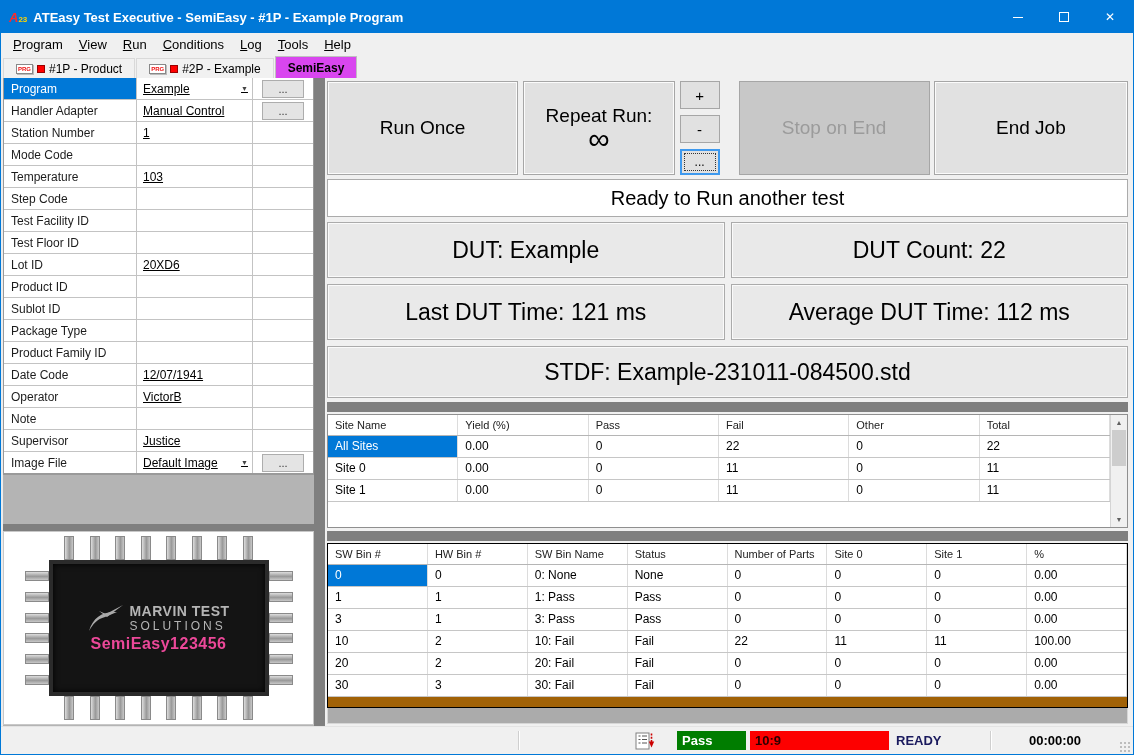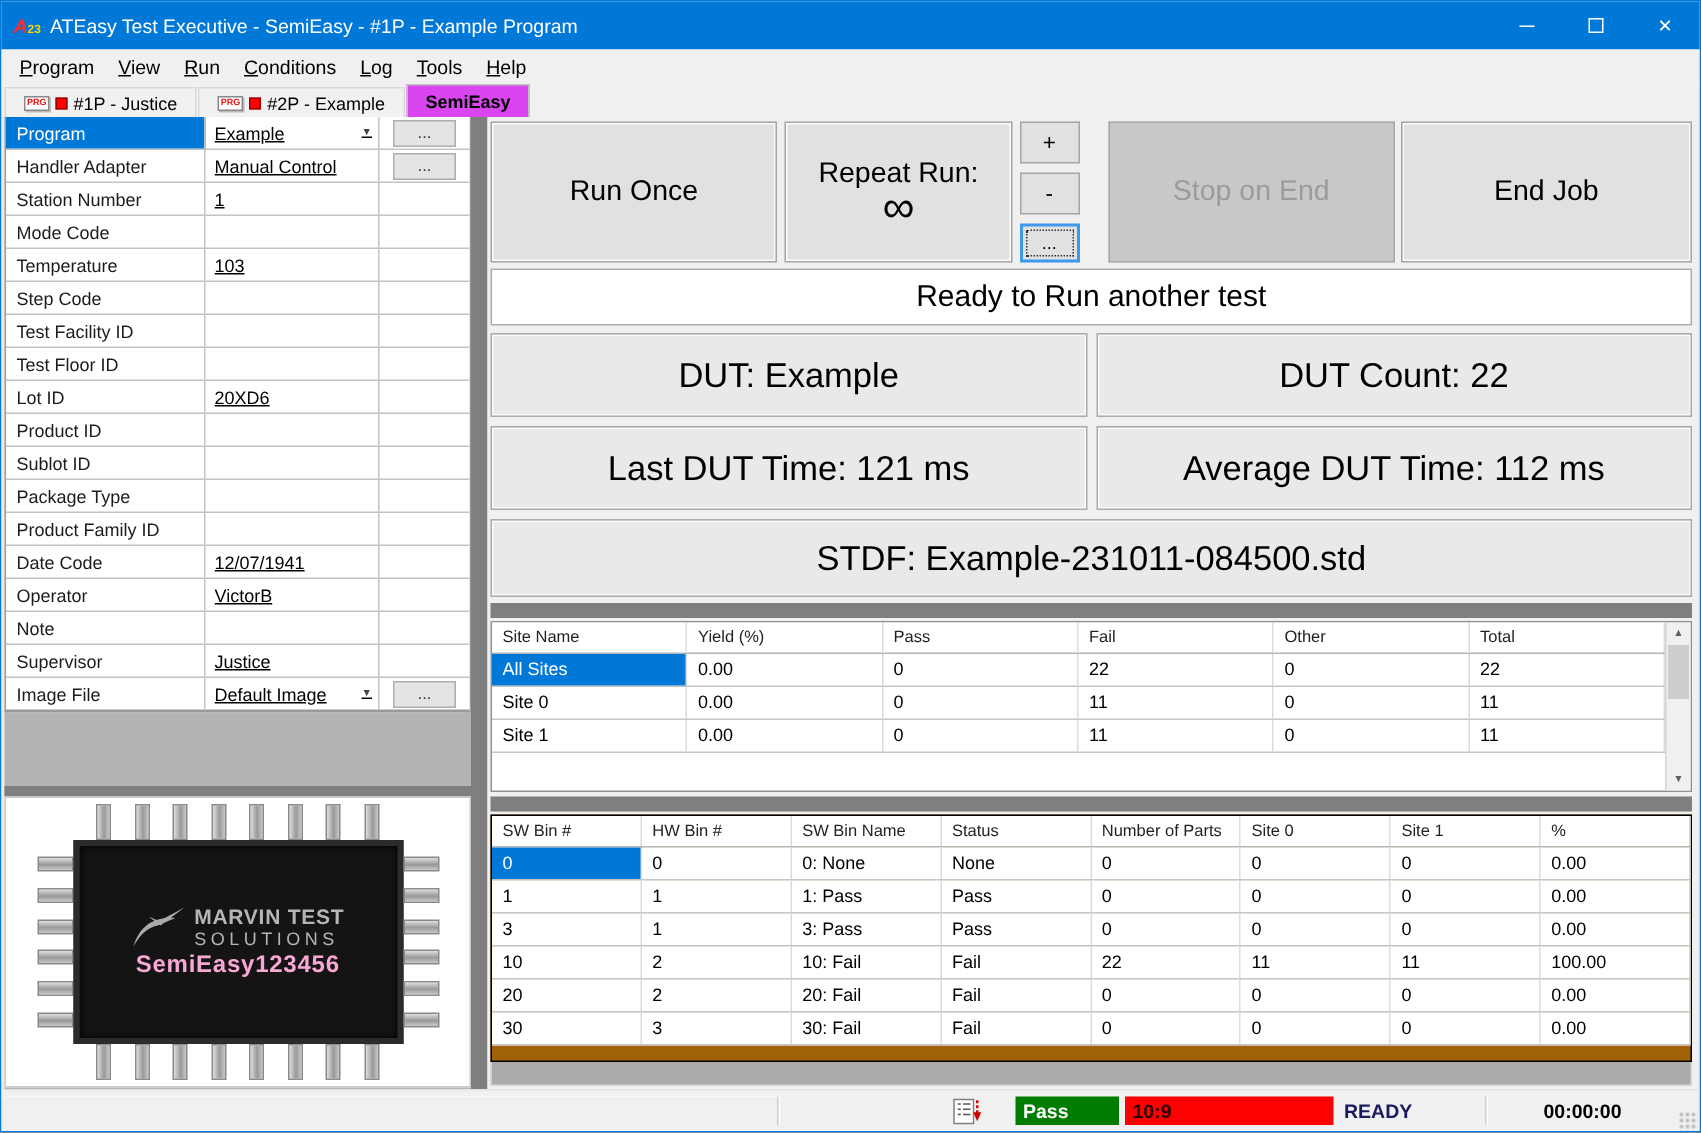--- a/index.html
+++ b/index.html
@@ -3,21 +3,21 @@
 <meta charset="utf-8">
 <style>
   * { box-sizing: border-box; margin: 0; padding: 0; }
   html,body { width:1134px; height:755px; overflow:hidden; font-family:"Liberation Sans",sans-serif; background:#000; }
   .window { width:1134px; height:755px; border:1px solid #0078d7; background:#f0f0f0; display:flex; flex-direction:column; }
 
   
   .titlebar { height:32px; background:#0078d7; color:#fff; display:flex; align-items:center; flex:none; }
   .app-icon { margin:0 6px 0 8px; font-size:13px; font-weight:bold; font-style:italic; color:#ff2a2a; background:transparent; }
   .app-icon b { font-style:normal; font-size:8px; color:#ffd400; }
-  .title-text { font-size:13px; flex:1; white-space:nowrap; }
+  .title-text { font-size:13px; flex:1; white-space:nowrap;font-weight:bold; }
   .win-controls { display:flex; height:30px; }
   .win-btn { width:46px; height:30px; display:flex; align-items:center; justify-content:center; color:#fff; font-size:12px; cursor:pointer; }
   .minbar { width:10px; height:1px; background:#fff; display:inline-block; }
   .maxbox { width:10px; height:10px; border:1px solid #fff; display:inline-block; }
 
   
   .menubar { height:23px; background:#f0f0f0; display:flex; align-items:center; padding-left:4px; flex:none; border-bottom:1px solid #f0f0f0; }
   .menu-item { display:inline-block; padding:3px 8px; font-size:13px; color:#000; cursor:default; }
   .menu-item::first-letter { text-decoration:underline; }
 
@@ -54,21 +54,21 @@
   .pins-bottom { grid-row:3; align-items:flex-start; }
   .pins-left, .pins-right { grid-row:2; display:flex; flex-direction:column; justify-content:space-evenly; }
   .pins-left { grid-column:1; align-items:flex-end; }
   .pins-right { grid-column:3; align-items:flex-start; }
   .pin-v { width:10px; height:24px; background:linear-gradient(to right,#ddd,#999 55%,#c8c8c8); border:1px solid #8a8a8a; }
   .pin-h { width:24px; height:10px; background:linear-gradient(to bottom,#ddd,#999 55%,#c8c8c8); border:1px solid #8a8a8a; }
   .chip-body { grid-column:2; grid-row:2; background:#141414; border:4px solid #2b2b2b; box-shadow:inset 0 0 6px #000; display:flex; flex-direction:column; align-items:center; justify-content:center; gap:2px; }
   .logo { display:flex; align-items:center; gap:4px; }
   .logo-text div:first-child { font-size:14px; font-weight:bold; color:#b5b5b5; letter-spacing:.5px; }
   .logo-text div:last-child { font-size:12px; color:#b5b5b5; letter-spacing:3px; }
-  .chip-name { font-size:16px; font-weight:bold; color:#f9a8d4; letter-spacing:.5px;text-align:center; }
+  .chip-name { font-size:16px; font-weight:bold; color:#ec4899; letter-spacing:.5px;text-align:center; }
 
   
   .vsplit { width:11px; flex:none; background:#7f7f7f; cursor:ew-resize; }
 
   
   .right-panel { flex:1; display:flex; flex-direction:column; padding:3px 5px 0 2px; min-width:0; background:#f0f0f0; }
 
   .btn-row { height:94px; flex:none; display:flex; margin-bottom:4px; }
   .big-btn { background:#e1e1e1; border:1px solid #a6a6a6; box-shadow:inset 0 0 0 1px #fbfbfb; font-size:19px; color:#000; display:flex; flex-direction:column; align-items:center; justify-content:center; cursor:pointer; font-family:"Liberation Sans",sans-serif; }
   .big-btn.disabled { background:#c8c8c8; color:#9b9b9b; box-shadow:none; cursor:default;margin-left:16px; }
@@ -143,21 +143,21 @@
       <span class="menu-item">Conditions</span>
       <span class="menu-item">Log</span>
       <span class="menu-item">Tools</span>
       <span class="menu-item">Help</span>
     </div>
 
   <div class="tabbar" id="tabbar">
       <div class="tab">
         <span class="prg-icon">PRG</span>
         <span class="red-sq"></span>
-        <span>#1P - Justice</span>
+        <span>#1P - Product</span>
       </div>
       <div class="tab">
         <span class="prg-icon">PRG</span>
         <span class="red-sq"></span>
         <span>#2P - Example</span>
       </div>
       <div class="tab active">
         <span>SemiEasy</span>
       </div>
     </div>

